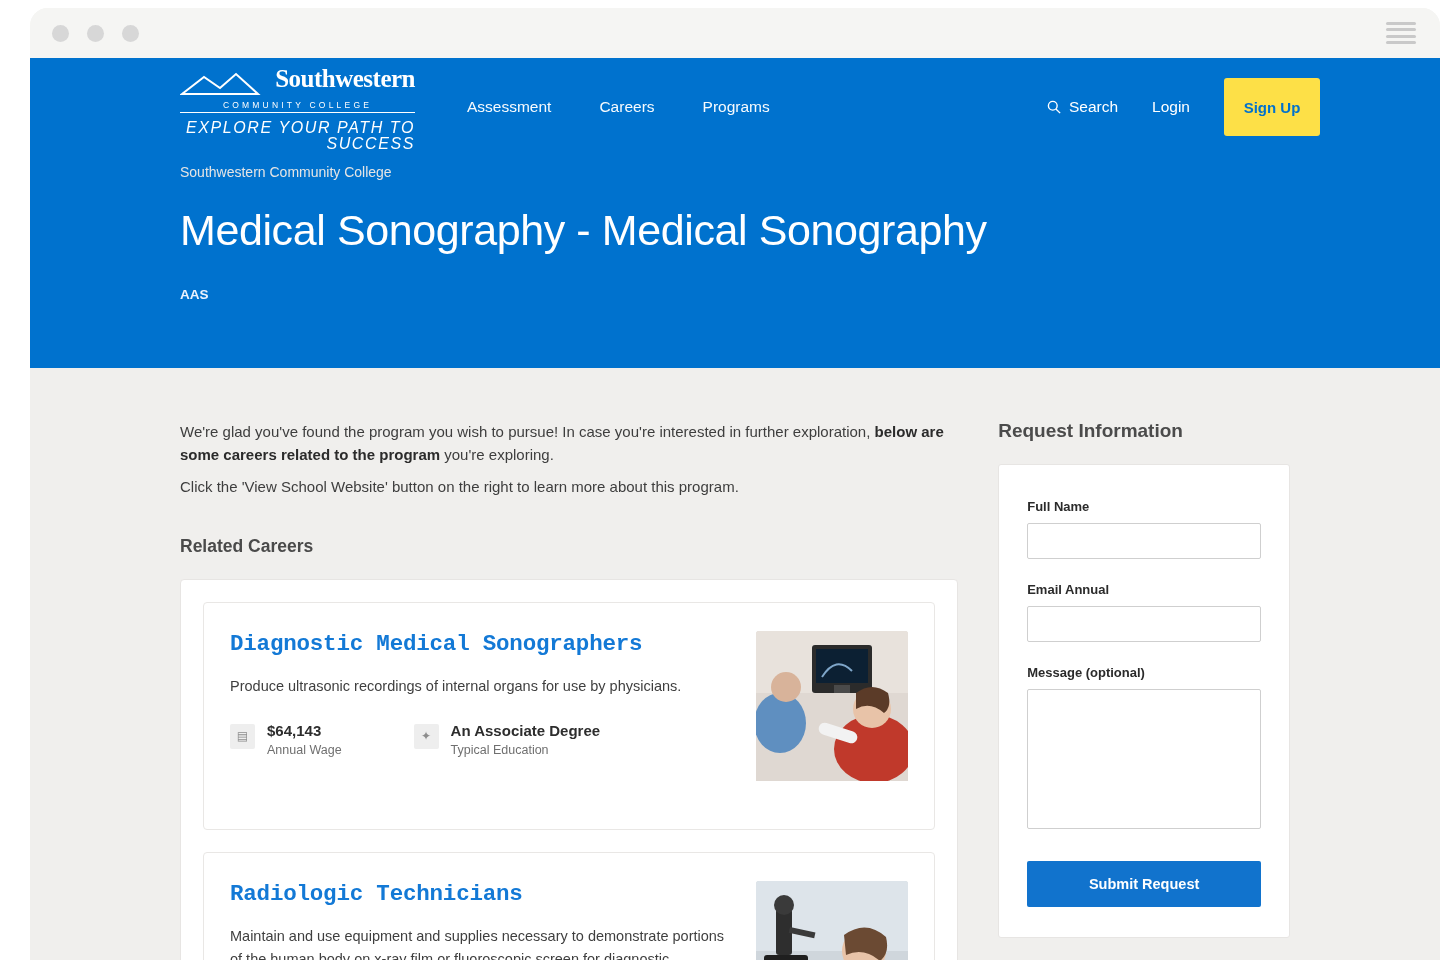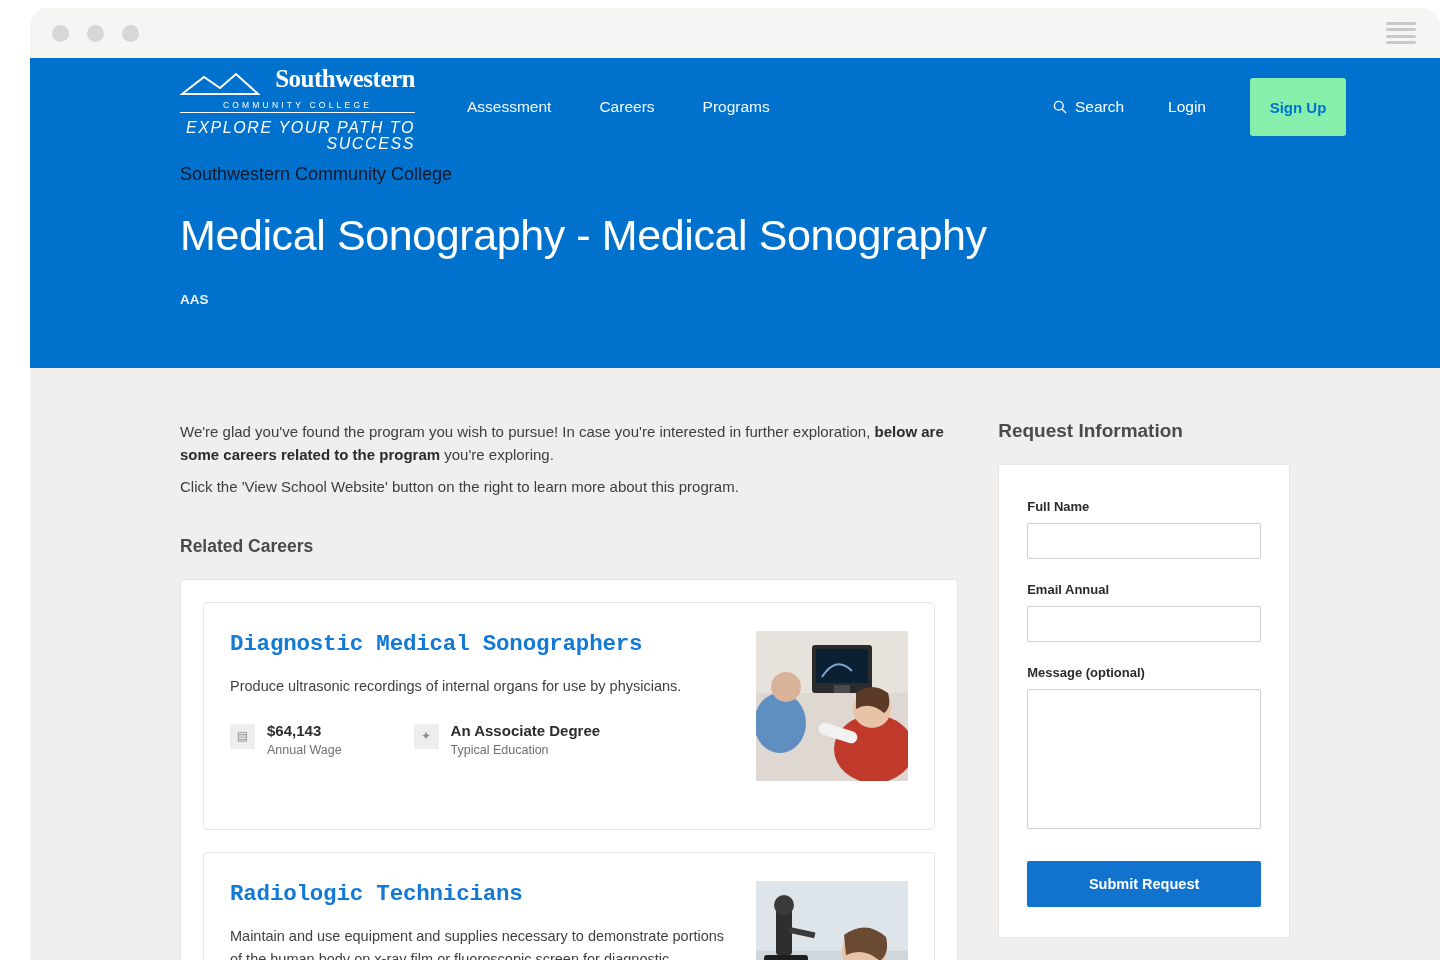--- a/index.html
+++ b/index.html
@@ -101,48 +101,48 @@
   .nav-link {
     color: #ffffff;
     font-size: 15.5px;
     text-decoration: none;
     opacity: .97;
   }
   .nav-right {
     margin-left: auto;
     display: flex;
     align-items: center;
-    gap: 44px;
-    padding-right: 94px;
+    gap: 34px;
+    padding-right: 120px;
   }
   .search-btn {
     display: flex; align-items: center; gap: 8px;
     color: #fff; font-size: 15.5px;
     background: none; border: none; cursor: pointer;
     font-family: inherit;
   }
   .login-link { color: #fff; font-size: 15.5px; text-decoration: none; }
   .signup-btn {
-    background: #86efac;
+    background: #fde047;
     color: #0072ce;
     font-weight: bold;
     font-size: 15px;
     border: none;
     border-radius: 3px;
     width: 96px; height: 58px;
     cursor: pointer;
     font-family: inherit;
   }
 
   .hero {
     padding: 0 0 0 150px;
   }
   .breadcrumb {
-    color: #0f172a;
-    font-size: 18px;
+    color: #e5e5e5;
+    font-size: 14px;
     margin-top: 8px;
   }
   .page-title {
     color: #ffffff;
     font-size: 43px;
     font-weight: 400;
     margin-top: 26px;
     letter-spacing: -0.4px;
   }
   .degree {

